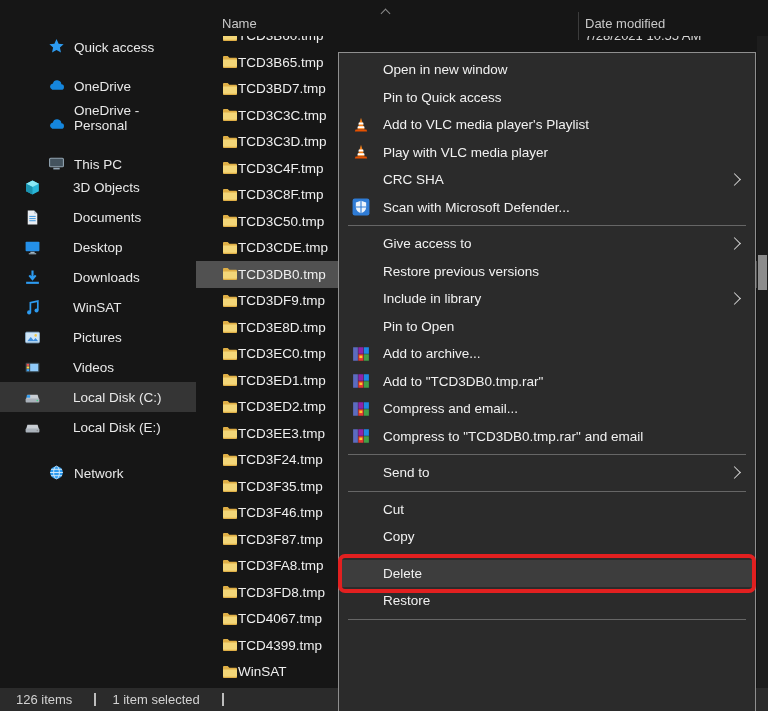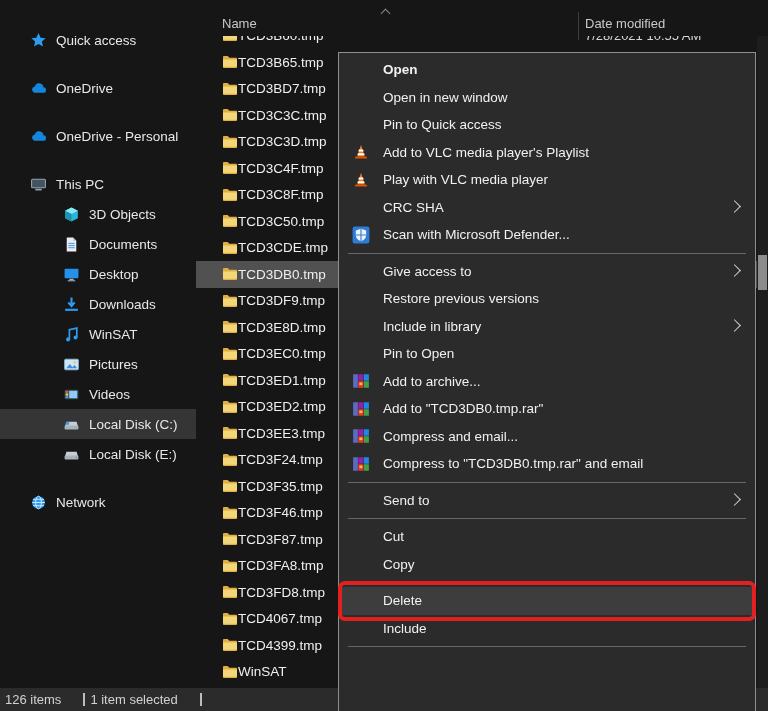--- a/index.html
+++ b/index.html
@@ -5,23 +5,23 @@
   html,body{margin:0;padding:0;background:#000;}
   .window{
     position:relative;width:768px;height:711px;overflow:hidden;
     background:#151515;color:#ececec;
     font-family:"Liberation Sans",sans-serif;
     -webkit-font-smoothing:antialiased;
   }
   
   .sidebar{position:absolute;left:0;top:0;width:196px;height:688px;padding-top:25px;box-sizing:border-box;background:#161616;}
   .side-item{display:flex;align-items:center;height:30px;font-size:13.5px;color:#e8e8e8;cursor:default;}
-  .side-item.level0{padding-left:30px;}
-  .side-item.level1{padding-left:63px;}
-  .side-item.gap{margin-top:18px;}
+  .side-item.level0{padding-left:48px;align-items:flex-end;}
+  .side-item.level1{padding-left:24px;gap:23px;}
+  .side-item.gap{margin-top:9px;}
   .side-item.selected{background:#353535;}
   .side-item .ic{width:17px;height:17px;flex:0 0 17px;margin-right:9px;display:flex;align-items:center;}
   .side-item .ic svg{width:17px;height:17px;}
   
   .file-pane{position:absolute;left:196px;top:0;width:572px;height:688px;background:#161616;}
   .col-header{position:absolute;top:10px;left:0;right:0;height:28px;font-size:13px;color:#c9c9c9;}
   .col-name{position:absolute;left:26px;top:6px;}
   .col-date{position:absolute;left:389px;top:6px;}
   .col-sep{position:absolute;left:382px;top:2px;width:1px;height:28px;background:#3c3c3c;}
   .sort-caret{position:absolute;left:186px;top:-3px;width:8px;height:8px;}
@@ -33,21 +33,21 @@
   .file-row .ic{margin-left:26px;width:16px;height:16px;flex:0 0 16px;}
   .file-row .ic svg{width:16px;height:16px;}
   .file-row .fname{margin-left:0;white-space:nowrap;}
   .file-row.selected{background:#515151;}
   .file-row .fdate{position:absolute;left:389px;color:#d6d6d6;font-size:13px;white-space:nowrap;}
   
   .scrollbar{position:absolute;right:0;top:36px;width:11px;height:652px;background:#1d1d1d;}
   .scroll-thumb{position:absolute;left:1px;right:1px;top:219px;height:35px;background:#8c8c8c;}
   
   .statusbar{position:absolute;left:0;top:688px;width:768px;height:23px;background:#2b2b2b;display:flex;align-items:center;font-size:13px;color:#d2d2d2;z-index:5;}
-  .statusbar .txt{margin-left:5px;white-space:nowrap;text-align:center;}
+  .statusbar .txt{margin-left:16px;white-space:nowrap;text-align:center;}
   .statusbar .bar{width:2px;height:13px;background:#bdbdbd;margin-left:22px;}
   .statusbar .txt+.bar{margin-left:22px;}
   
   .context-menu{
     position:absolute;left:338px;top:52px;width:418px;height:660px;box-sizing:border-box;
     background:#2b2b2b;border:1px solid #8f8f8f;border-bottom:none;
     padding-top:3px;z-index:10;
   }
   .menu-item{position:relative;display:flex;align-items:center;height:27.5px;font-size:13.5px;color:#f1f1f1;cursor:default;}
   .menu-item.bold{font-weight:bold;}
@@ -402,24 +402,20 @@
   </div>
 
   <div class="statusbar">
     <span class="txt">126 items</span>
     <span class="bar"></span>
     <span class="txt">1 item selected</span>
     <span class="bar"></span>
   </div>
 
   <div class="context-menu">
-      <div class="menu-item bold">
-        <span class="gutter"></span>
-        <span class="mlabel">Open</span>
-      </div>
       <div class="menu-item">
         <span class="gutter"></span>
         <span class="mlabel">Open in new window</span>
       </div>
       <div class="menu-item">
         <span class="gutter"></span>
         <span class="mlabel">Pin to Quick access</span>
       </div>
       <div class="menu-item">
         <span class="gutter">
@@ -545,18 +541,18 @@
         <span class="mlabel">Copy</span>
       </div>
       <div class="menu-sep"></div>
       <div class="menu-item highlighted">
         <span class="gutter"></span>
         <span class="mlabel">Delete</span>
         <div class="red-box"></div>
       </div>
       <div class="menu-item">
         <span class="gutter"></span>
-        <span class="mlabel">Include</span>
+        <span class="mlabel">Restore</span>
       </div>
       <div class="menu-sep"></div>
     </div>
 
 </div>
 
 </body></html>

